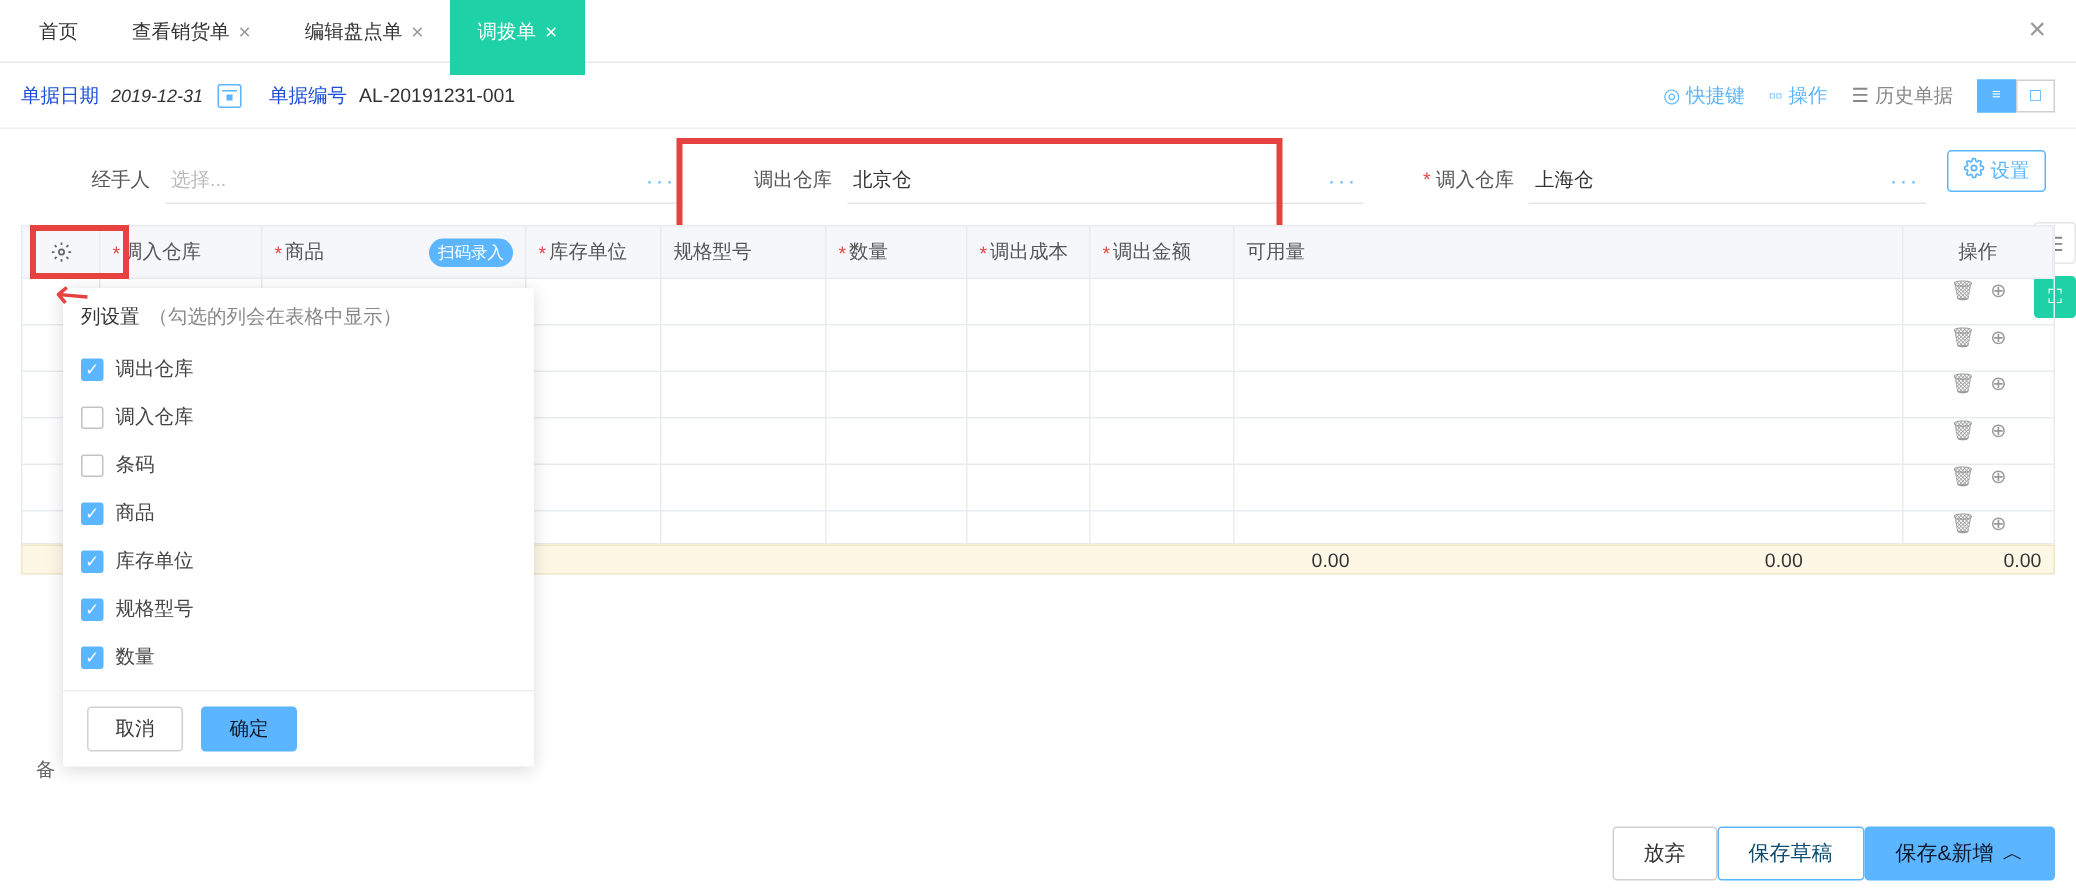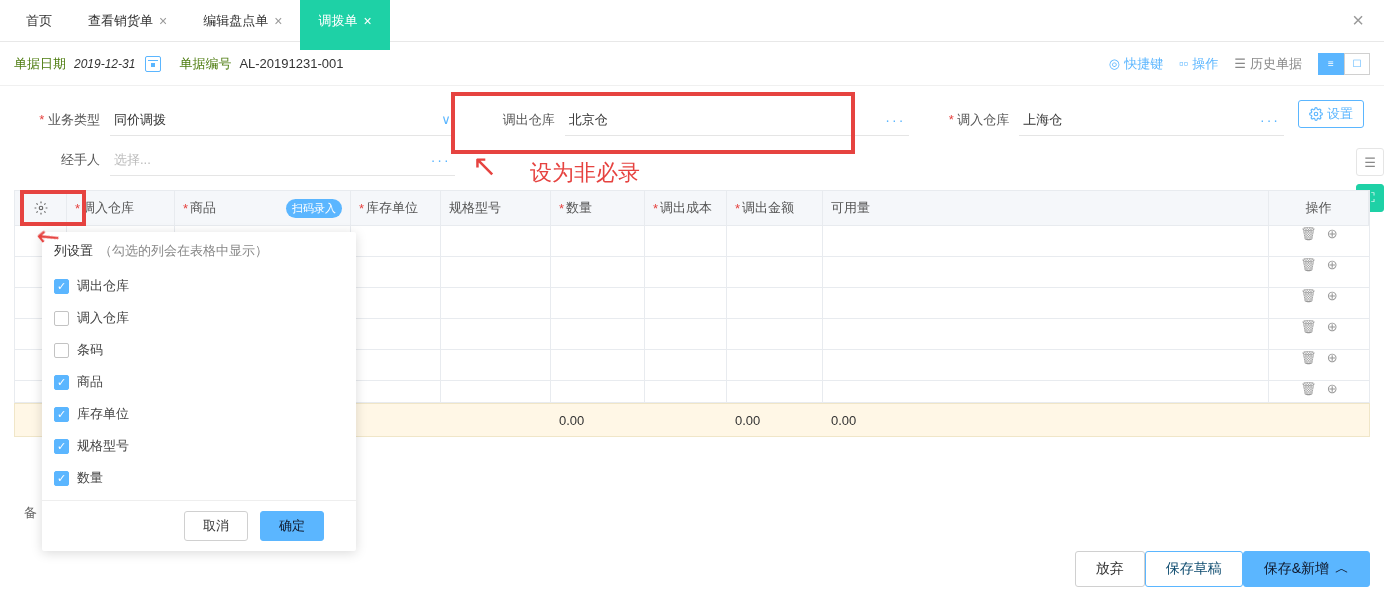--- a/index.html
+++ b/index.html
@@ -4,21 +4,21 @@
 <style>
 * { margin: 0; padding: 0; box-sizing: border-box; }
 body { font-family: -apple-system, "Helvetica Neue", Arial, sans-serif; font-size: 13px; color: #333; background: #fff; width: 1384px; height: 593px; overflow: hidden; position: relative; }
 .tabs-bar { display: flex; align-items: center; height: 42px; border-bottom: 1px solid #e8e8e8; padding: 0 8px; }
 .tab { padding: 0 18px; height: 58px; display: flex; align-items: center; color: #333; cursor: pointer; gap: 6px; }
 .tab.active { background: #1ed1a6; color: #fff; }
 .tab-close { font-size: 14px; color: #999; }
 .tab.active .tab-close { color: #fff; }
 .window-close { margin-left: auto; font-size: 20px; color: #999; padding: 0 12px; cursor: pointer; }
 .toolbar { display: flex; align-items: center; height: 44px; padding: 0 14px; border-bottom: 1px solid #f0f0f0; }
-.tb-label { color: #4d7c0f; margin-right: 8px; }
+.tb-label { color: #1d4ed8; margin-right: 8px; }
 .tb-value { margin-right: 10px; }
 .date-icon { display:inline-flex; width:16px; height:16px; border:1px solid #5bb6ff; border-radius:2px; vertical-align:middle; margin-right:18px; position:relative; }
 .date-icon::before { content:""; position:absolute; left:2px; right:2px; top:3px; height:1px; background:#5bb6ff; }
 .date-icon::after { content:""; position:absolute; left:50%; top:6px; width:4px; height:4px; background:#5bb6ff; transform:translateX(-50%); }
 .tb-right { margin-left: auto; display: flex; align-items: center; gap: 16px; color: #5bb6ff; }
 .tb-link { display: flex; align-items: center; gap: 4px; cursor: pointer; }
 .tb-link.gray { color:#888; }
 .view-toggle { display:flex; }
 .view-toggle span { width:26px; height:22px; border:1px solid #d0d0d0; display:flex; align-items:center; justify-content:center; font-size:10px; }
 .view-toggle span.active { background:#5bb6ff; border-color:#5bb6ff; color:#fff; }
@@ -28,54 +28,54 @@
 .form-label { width:90px; text-align:right; color:#555; padding-right:10px; }
 .req::before { content:"* "; color:#e64340; }
 .form-control { flex:1; border-bottom:1px solid #e5e5e5; padding:6px 4px; display:flex; align-items:center; justify-content:space-between; }
 .ctrl-more { color:#5bb6ff; letter-spacing:2px; font-size:14px; }
 .chev { color:#5bb6ff; }
 .placeholder { color:#bbb; }
 .highlight-box { border: 4px solid #e64340; position:absolute; }
 .hl1 { left:451px; top:92px; width:404px; height:62px; }
 .annotation-arrow { position:absolute; left:472px; top:148px; font-size:30px; color:#e64340; }
 .annotation-text { position:absolute; left:530px; top:158px; color:#e64340; font-size:22px; }
-.settings-btn { border:1px solid #5bb6ff; color:#5bb6ff; padding:4px 10px; border-radius:3px; display:inline-flex; gap:4px; align-items:center; cursor:pointer; }
+.settings-btn { border:1px solid #5bb6ff; color:#5bb6ff; padding:4px 10px; border-radius:3px; display:inline-flex; gap:4px; align-items:flex-start; cursor:pointer; }
 .side-widget { position:absolute; right:0; top:148px; display:flex; flex-direction:column; gap:8px; }
 .side-widget span { width:28px; height:28px; display:flex; align-items:center; justify-content:center; border:1px solid #e5e5e5; background:#fff; color:#888; border-radius:3px; }
 .side-widget span.expand { background:#1ed1a6; border-color:#1ed1a6; color:#fff; }
 .grid-area { margin: 10px 14px 0 14px; position:relative; }
 .grid-head { display:flex; background:#f5f7fa; height:36px; border:1px solid #e8ebef; }
 .gh { border-right:1px solid #e8ebef; display:flex; align-items:center; padding:0 8px; color:#555; }
 .gh .req-ast { color:#e64340; margin-right:2px; }
 .gh-gear { width:52px; justify-content:center; position:relative; }
 .w-wh1 { width:108px; } .w-wh2 { width:176px; } .w-unit{width:90px;} .w-spec{width:110px;} .w-qty{width:94px;} .w-cost{width:82px;} .w-amt{width:96px;} .w-avail{flex:1;} .w-ops{width:100px; text-align:center; justify-content:center;}
 .scan-badge { background:#5bb6ff; color:#fff; font-size:11px; padding:2px 6px; border-radius:10px; margin-left:auto; }
 .grid-body { border-left:1px solid #e8ebef; border-right:1px solid #e8ebef; }
 .grow { display:flex; height:31px; border-bottom:1px solid #e8ebef; }
 .gc { border-right:1px solid #e8ebef; padding:0 8px; display:flex; align-items:center; }
 .gc-gear{width:52px;} .gc-right { margin-left:auto; display:flex; gap:10px; color:#999; width:100px; justify-content:center; }
-.totals { display:flex; height:34px; background:#fff7e6; border:1px solid #f0e6c8; align-items:center; }
+.totals { display:flex; height:20px; background:#fff7e6; border:1px solid #f0e6c8; align-items:center;justify-content:space-between; }
 .totals .tc { padding:0 8px; }
 .footer-label { position:absolute; left:24px; top:504px; color:#666; }
 .bottom-bar { position:absolute; right:14px; bottom:6px; display:flex; }
 .btn { height:36px; padding:0 20px; border-radius:3px; border:1px solid #d0d0d0; background:#fff; display:flex; align-items:center; cursor:pointer; font-size:14px; gap:6px; }
 .btn.outline-primary { color:#0c4a6e; border-color:#5bb6ff; }
 .btn.primary { background:#5bb6ff; color:#0f172a; border-color:#5bb6ff; }
 .gear-highlight { position:absolute; left:6px; top:0px; width:66px; height:36px; border:4px solid #e64340; z-index:5; }
 .gear-arrow { position:absolute; left:22px; top:30px; font-size:28px; color:#e64340; z-index:50; transform:rotate(-40deg); }
 .popover { position:absolute; left:28px; top:42px; width:314px; background:#fff; box-shadow:0 2px 12px rgba(0,0,0,0.15); z-index:40; border-radius:2px; }
 .pop-title { padding:10px 12px; font-size:13px; color:#888; }
 .pop-title b { color:#333; font-weight:normal; margin-right:6px; }
 .pop-list { max-height:230px; overflow-y:scroll; padding:0 12px 4px 12px; }
 .pop-item { display:flex; align-items:center; gap:8px; padding:7px 0; color:#444; }
 .cbx { width:15px; height:15px; border:1px solid #c3c3c3; border-radius:2px; display:inline-flex; align-items:center; justify-content:center; }
 .cbx.checked { background:#5bb6ff; border-color:#5bb6ff; color:#fff; font-size:11px; }
 .pop-list::-webkit-scrollbar { width:8px; }
 .pop-list::-webkit-scrollbar-thumb { background:#c3c3c3; border-radius:4px; }
-.pop-foot { display:flex; justify-content:flex-end; gap:12px; padding:10px 32px; border-top:1px solid #eee; }
+.pop-foot { display:flex; justify-content:flex-start; gap:12px; padding:10px 16px; border-top:1px solid #eee; }
 .pop-foot .btn { height:30px; padding:0 18px; font-size:13px; }
 .svg-icon { width:14px; height:14px; }
 </style>
 </head>
 <body>
 
 <div class="tabs-bar">
   <div class="tab">
       <span>首页</span>
     </div>
@@ -107,27 +107,20 @@
     <span class="view-toggle">
         <span class="active">≡</span>
         <span>☐</span>
       </span>
   </div>
 </div>
 
 <div class="form-area">
   <div class="form-col">
     <div class="form-row">
-      <span class="form-label req">业务类型</span>
-      <div class="form-control">
-        <span>同价调拨</span>
-        <span class="chev">∨</span>
-      </div>
-    </div>
-    <div class="form-row">
       <span class="form-label">经手人</span>
       <div class="form-control">
         <span class="placeholder">选择...</span>
         <span class="ctrl-more">···</span>
       </div>
     </div>
   </div>
   <div class="form-col">
     <div class="form-row">
       <span class="form-label">调出仓库</span>

